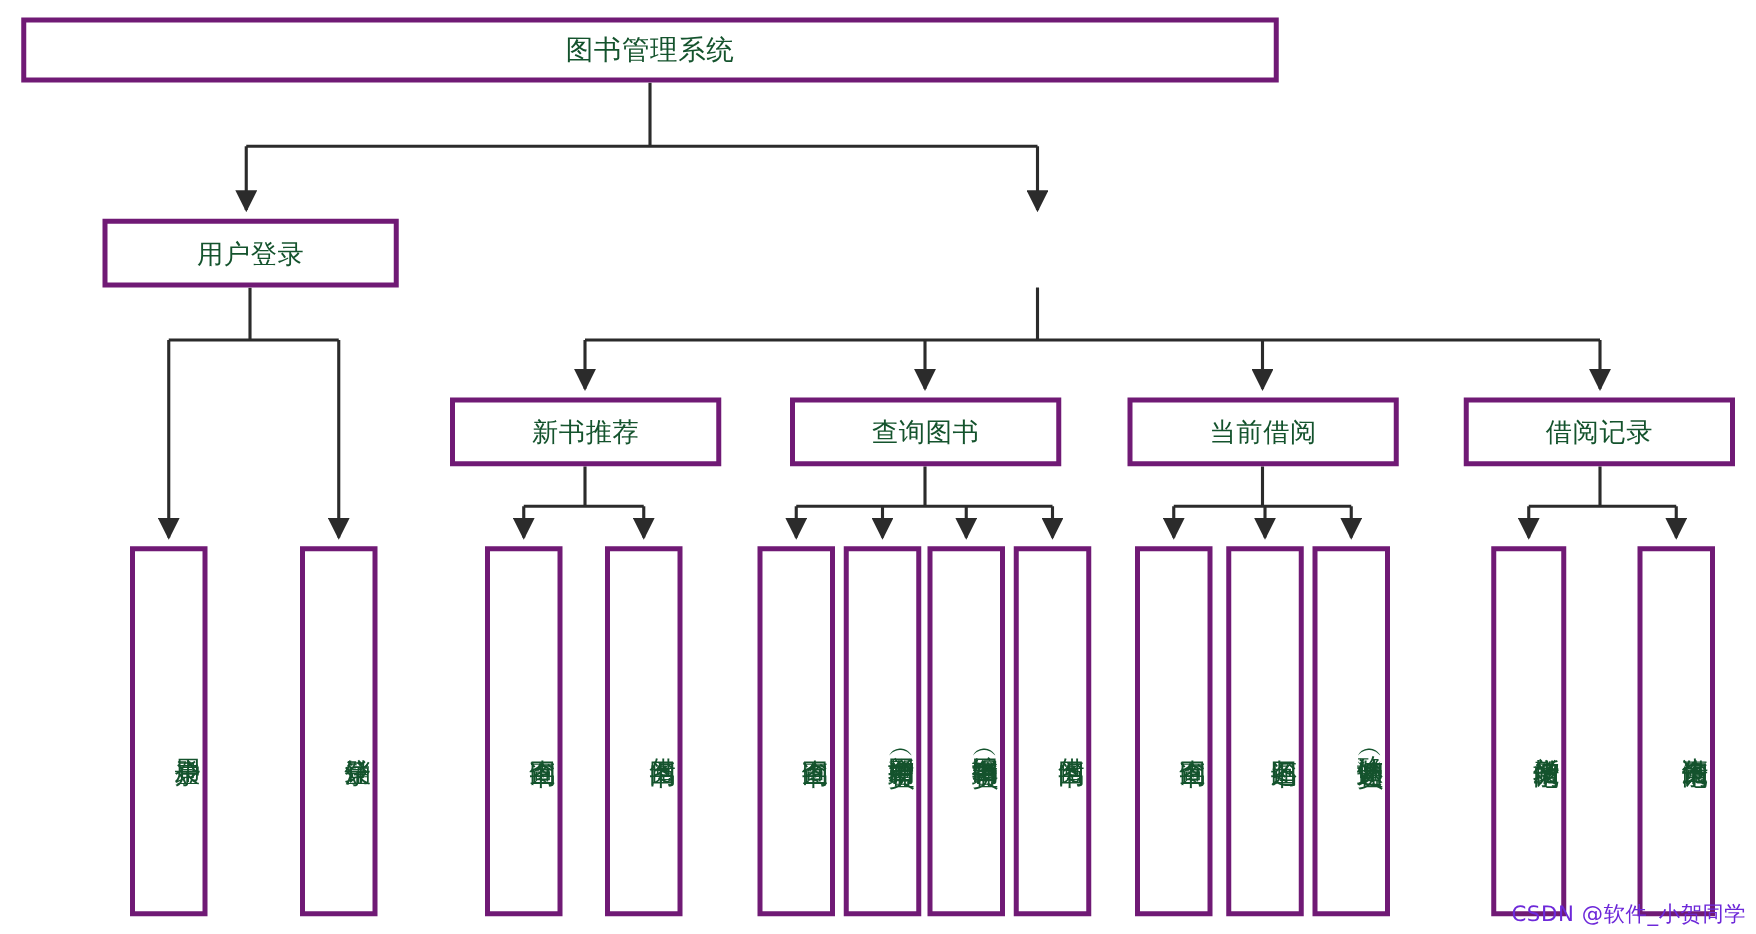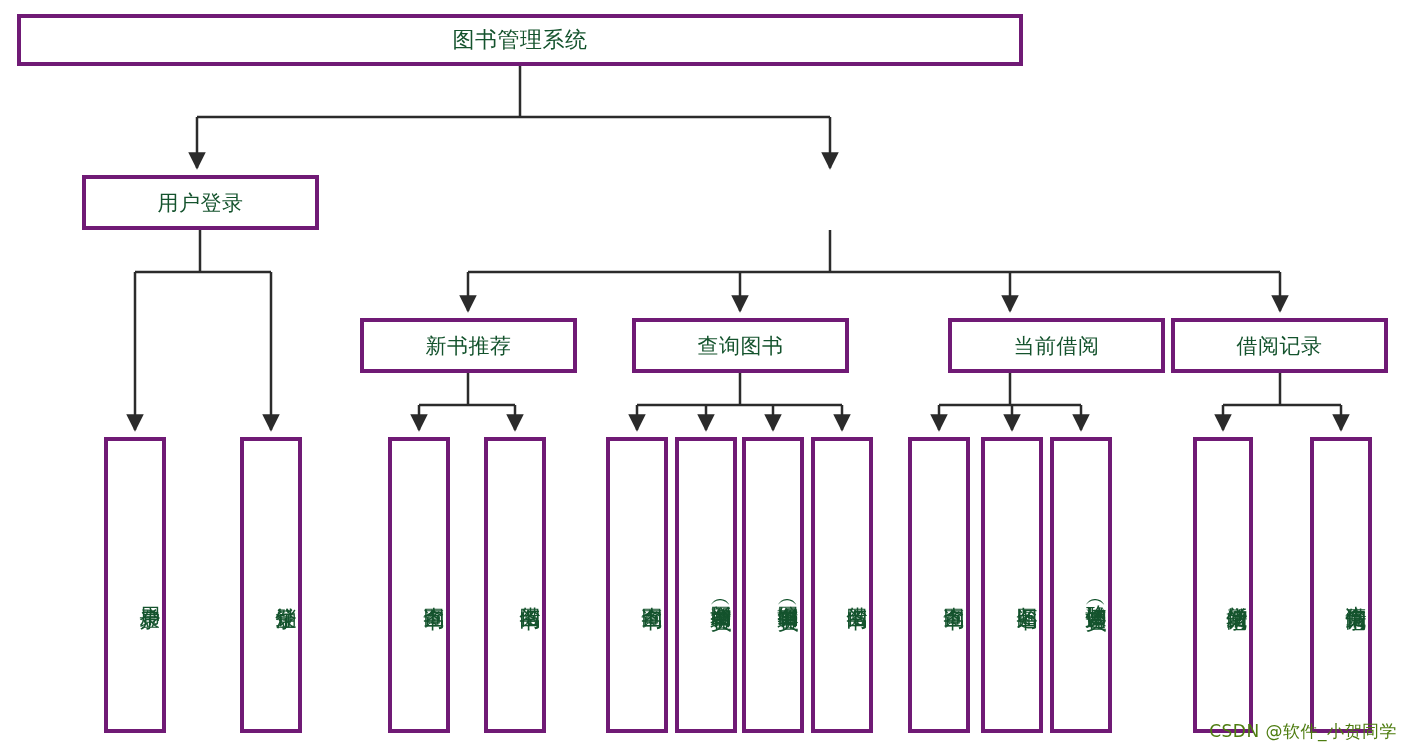--- a/index.html
+++ b/index.html
@@ -55,21 +55,21 @@
     top: 0;
     width: 1405px;
     height: 747px;
     pointer-events: none;
   }
   .watermark {
     position: absolute;
     right: 8px;
     bottom: 4px;
     font-size: 17px;
-    color: #4d7c0f;
+    color: #6d28d9;
     letter-spacing: 0.5px;
     white-space: nowrap;
   }
 </style>
 </head>
 <body>
 
 <div id="canvas">
 
   <svg class="edges" viewBox="0 0 1405 747" xmlns="http://www.w3.org/2000/svg">
@@ -122,21 +122,21 @@
       <path d="M 1341 405 L 1341 430" marker-end="url(#arrow)"></path>
     </g>
   </svg>
 
   <div class="node horiz root" style="left: 17px; top: 14px; width: 1006px; height: 52px;">图书管理系统</div>
 
   <div class="node horiz" style="left: 82px; top: 175px; width: 237px; height: 55px;">用户登录</div>
 
   <div class="node horiz" style="left: 360px; top: 318px; width: 217px; height: 55px;">新书推荐</div>
   <div class="node horiz" style="left: 632px; top: 318px; width: 217px; height: 55px;">查询图书</div>
-  <div class="node horiz" style="left: 902px; top: 318px; width: 217px; height: 55px; margin-left: 46px;">当前借阅</div>
+  <div class="node horiz" style="left: 902px; top: 318px; width: 217px; height: 55px;">当前借阅</div>
   <div class="node horiz" style="left: 1171px; top: 318px; width: 217px; height: 55px; text-align: right;">借阅记录</div>
 
   <div class="node vert" style="left: 104px; top: 437px; width: 62px; height: 296px;">
     <span class="vlabel">用户登录</span>
   </div>
   <div class="node vert" style="left: 240px; top: 437px; width: 62px; height: 296px;">
     <span class="vlabel">注销登录</span>
   </div>
   <div class="node vert" style="left: 388px; top: 437px; width: 62px; height: 296px;">
     <span class="vlabel">查询图书</span>

